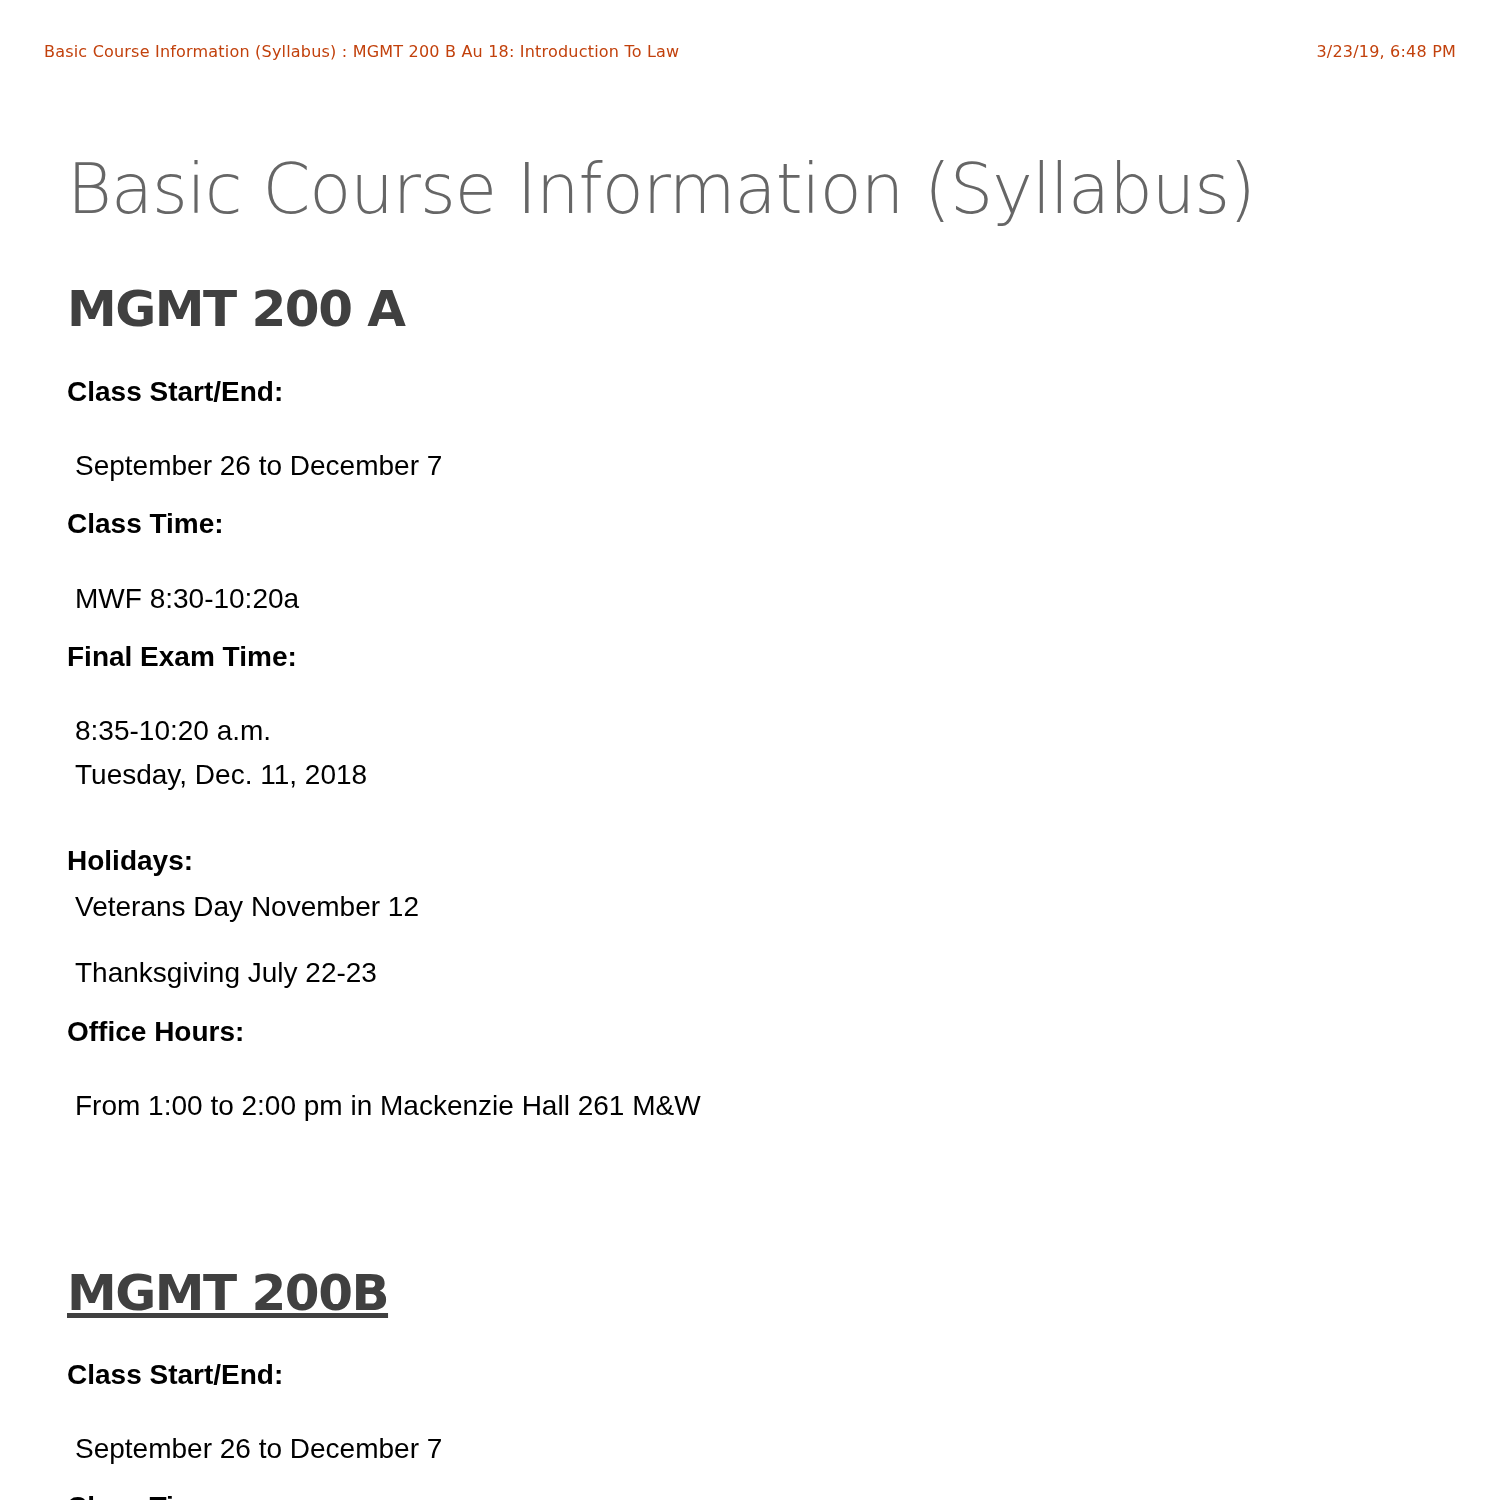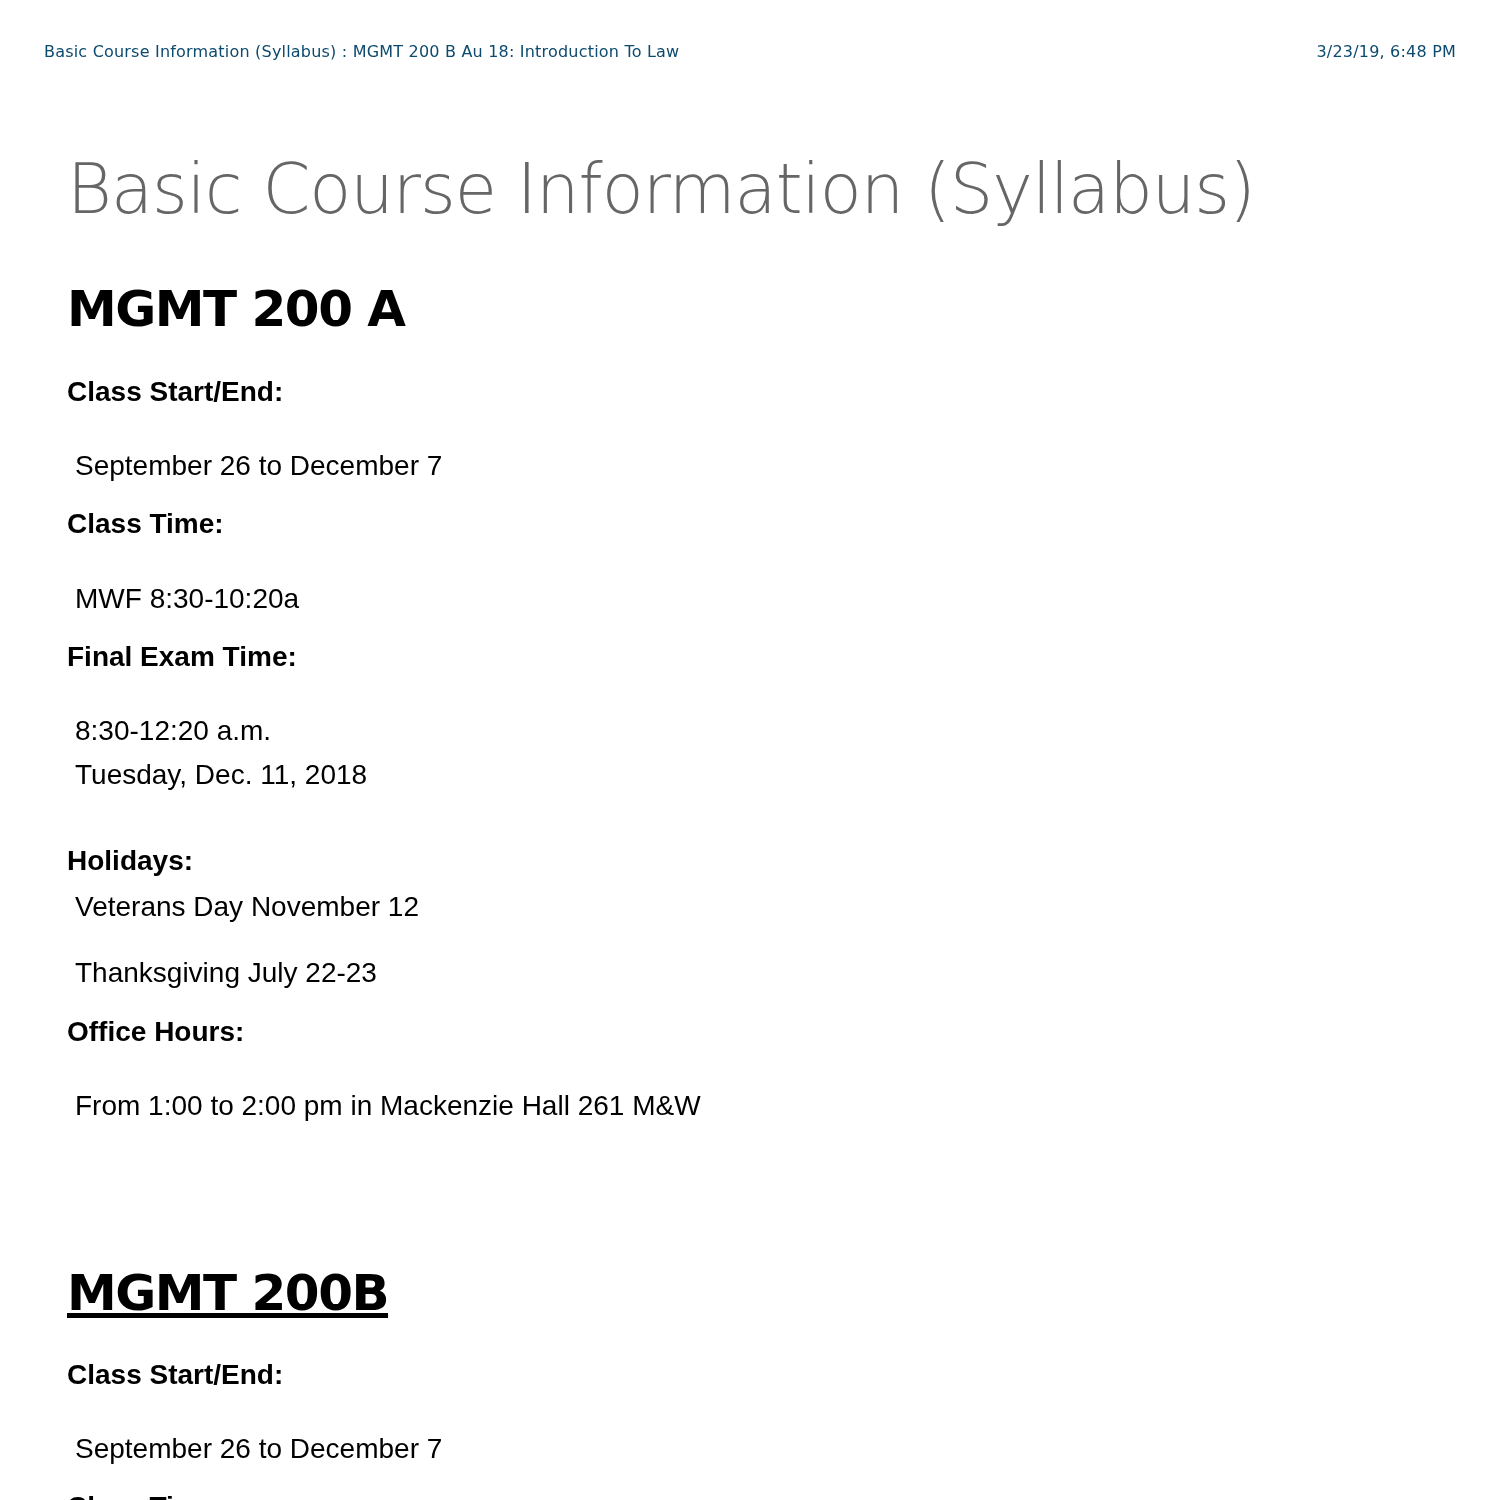--- a/index.html
+++ b/index.html
@@ -1,43 +1,43 @@
 <!DOCTYPE html>
 <html><head>
   <meta charset="utf-8">
   <style>
     html, body { margin: 0; padding: 0; background: #ffffff; }
     body { width: 1500px; height: 1500px; overflow: hidden; position: relative; font-family: "Liberation Sans", sans-serif; color: #000; }
-    .print-header { position: absolute; top: 42px; left: 44px; right: 44px; height: 22px; font-family: "DejaVu Sans", sans-serif; font-size: 16px; color: #0c4a6e; letter-spacing: 0.2px; }
+    .print-header { position: absolute; top: 42px; left: 44px; right: 44px; height: 22px; font-family: "DejaVu Sans", sans-serif; font-size: 16px; color: #c2410c; letter-spacing: 0.2px; }
     .print-header .left { position: absolute; left: 0; top: 0; }
     .print-header .right { position: absolute; right: 0; top: 0; }
     .content { position: absolute; left: 67px; top: 0; width: 1380px; }
     .page-title { position: absolute; top: 148px; left: 0; margin: 0; font-family: "DejaVu Sans", sans-serif; font-weight: 200; font-size: 70px; color: #666; letter-spacing: -1px; white-space: nowrap; transform: scaleX(0.98); transform-origin: left; }
-    .section-title { position: absolute; left: 0; margin: 0; font-family: "DejaVu Sans", sans-serif; font-weight: bold; font-size: 50px; color: #000000; letter-spacing: -1.5px; white-space: nowrap; }
+    .section-title { position: absolute; left: 0; margin: 0; font-family: "DejaVu Sans", sans-serif; font-weight: bold; font-size: 50px; color: #404040; letter-spacing: -1.5px; white-space: nowrap; }
     .label { position: absolute; left: 0; margin: 0; font-weight: bold; font-size: 28px; white-space: nowrap; }
     .value { position: absolute; left: 0; margin: 8px; font-size: 28px; white-space: nowrap; }
   </style>
 </head>
 <body>
 
 <div class="print-header">
   <span class="left">Basic Course Information (Syllabus) : MGMT 200 B Au 18: Introduction To Law</span>
   <span class="right">3/23/19, 6:48 PM</span>
 </div>
 
 <div class="content">
   <h1 class="page-title">Basic Course Information (Syllabus)</h1>
 
   <h2 class="section-title" style="top:280px;">MGMT 200 A</h2>
   <p class="label" style="top:376px;">Class Start/End:</p>
   <p class="value" style="top:442px;">September 26 to December 7</p>
   <p class="label" style="top:508px;">Class Time:</p>
   <p class="value" style="top:575px;">MWF 8:30-10:20a</p>
   <p class="label" style="top:641px;">Final Exam Time:</p>
-  <p class="value" style="top:707px;">8:30-12:20 a.m.</p>
+  <p class="value" style="top:707px;">8:35-10:20 a.m.</p>
   <p class="value" style="top:751px;">Tuesday, Dec. 11, 2018</p>
   <p class="label" style="top:817px;margin-top:28px;">Holidays:</p>
   <p class="value" style="top:883px;">Veterans Day November 12</p>
   <p class="value" style="top:949px;">Thanksgiving July 22-23</p>
   <p class="label" style="top:1016px;text-align:right;">Office Hours:</p>
   <p class="value" style="top:1082px;">From 1:00 to 2:00 pm in Mackenzie Hall 261 M&amp;W</p>
 
   <h2 class="section-title" style="top:1264px;text-decoration:underline;">MGMT 200B</h2>
   <p class="label" style="top:1359px;">Class Start/End:</p>
   <p class="value" style="top:1425px;">September 26 to December 7</p>

